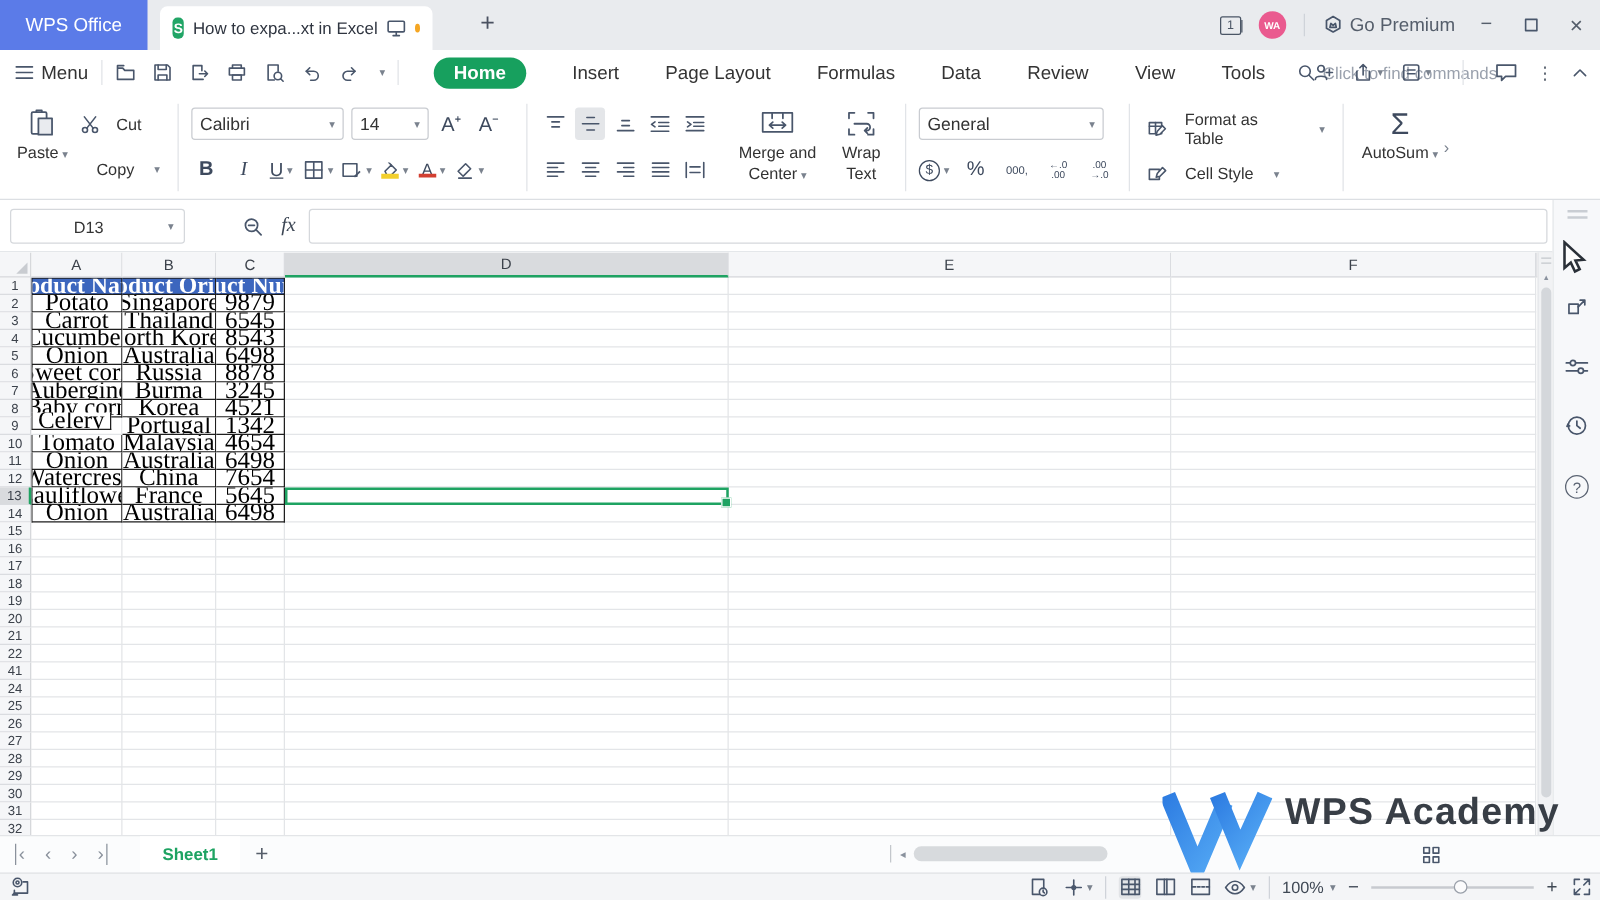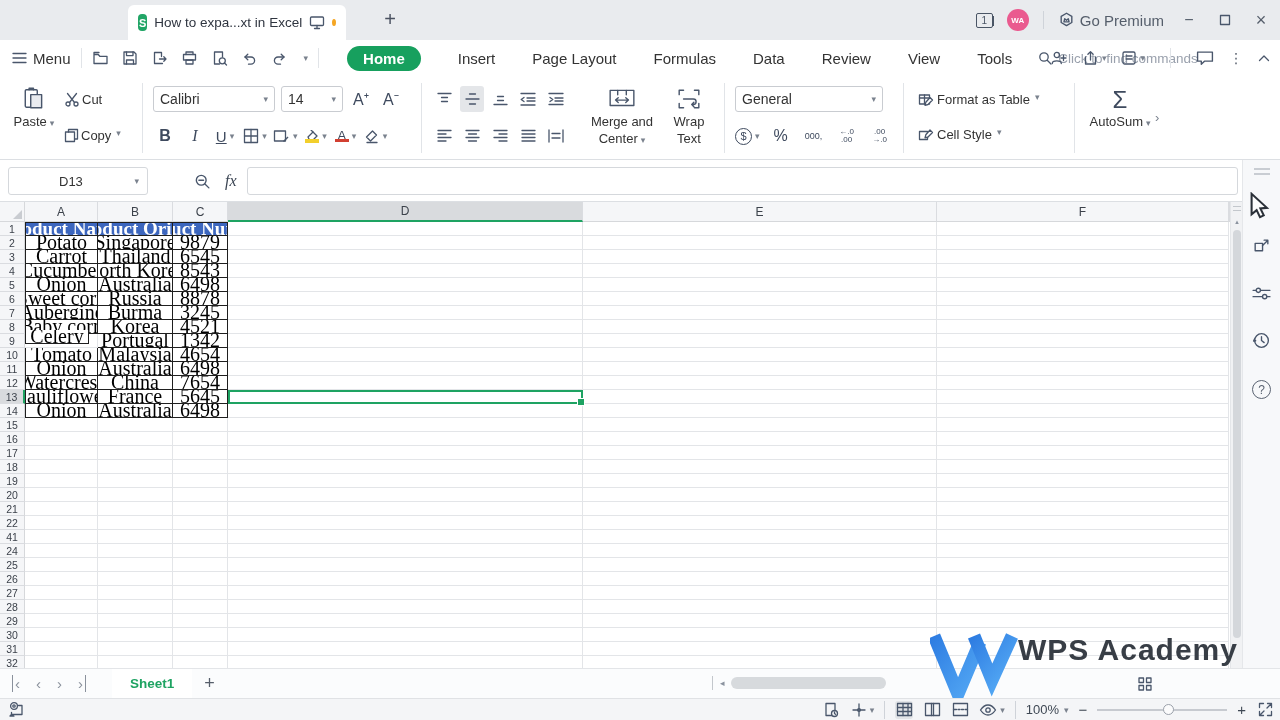--- a/index.html
+++ b/index.html
@@ -36,21 +36,21 @@
   .rtab.active { background:#17A05E; color:#fff; font-weight:bold; border-radius:15px; padding:4px 16px; }
   .cmd-search { display:flex; align-items:center; gap:6px; margin-left:26px; color:#9aa1ad; font-size:13.5px; }
   .ricons { position:absolute; right:10px; display:flex; align-items:center; gap:15px; }
 
   
   .toolbar { position:absolute; left:0; top:76px; width:1280px; height:84px; background:#fff; border-bottom:1px solid #dcdfe3; display:flex; align-items:stretch; padding:4px 0 4px 8px; }
   .tgroup { display:flex; align-items:stretch; }
   .bigbtn { display:flex; flex-direction:column; align-items:center; justify-content:flex-start; padding-top:5px; font-size:13px; color:#333; text-align:center; line-height:17px; }
   .bigbtn .bicon { height:28px; display:flex; align-items:center; }
   .stack2 { display:flex; flex-direction:column; justify-content:space-around; padding:2px 4px; }
-  .srow { display:flex; align-items:flex-start; gap:2px; font-size:13px; color:#333; }
+  .srow { display:flex; align-items:center; gap:13px; font-size:13px; color:#333; }
   .fontgrp { display:flex; flex-direction:column; justify-content:space-around; }
   .combo { border:1px solid #c9ccd1; border-radius:3px; height:26px; display:flex; align-items:center; padding:0 6px; font-size:14px; color:#333; background:#fff; justify-content:space-between; }
   .iconrow { display:flex; align-items:center; }
   .ibtn { height:26px; min-width:24px; display:flex; align-items:center; justify-content:center; border-radius:3px; color:#3e4a5e; }
   .ibtn.sel { background:#e4e6e9; }
   .glyph { font-size:15px; color:#3e4a5e; }
   .redbar { width:14px; height:3px; background:#d23f31; margin-top:-2px; }
   .yelbar { width:14px; height:4px; background:#f2cf2c; margin-top:-2px; }
   .twoline { font-size:8px; line-height:8px; color:#3e4a5e; text-align:center; }
   .numgrp { display:flex; flex-direction:column; justify-content:space-around; }
@@ -102,33 +102,34 @@
   
   .statusbar { position:absolute; left:0; top:698px; width:1280px; height:22px; background:#f4f5f7; border-top:1px solid #e0e2e5; display:flex; align-items:center; }
   .sb-right { position:absolute; right:6px; display:flex; align-items:center; gap:10px; height:22px; }
   .sb-ic { display:flex; align-items:center; justify-content:center; height:18px; min-width:18px; border-radius:3px; }
   .sb-ic.sel { background:#e2e4e7; }
   .zoomtxt { font-size:13px; color:#3f4854; display:flex; align-items:center; gap:2px; }
   .ztrack { width:130px; height:2px; background:#c7cad0; position:relative; }
   .zthumb { position:absolute; left:66px; top:-5px; width:11px; height:11px; border-radius:50%; background:#fbfbfc; border:1px solid #9aa0aa; }
 
   
-  .watermark { position:absolute; left:930px; top:632px; width:340px; height:70px; z-index:50; display:flex; align-items:flex-start; pointer-events:none; }
+  .watermark { position:absolute; left:930px; top:632px; width:340px; height:70px; z-index:50; display:flex; align-items:flex-start; gap:10px; pointer-events:none; }
   .wm-text { display:flex; flex-direction:column; }
   .wm-title { font-size:30px; font-weight:600; color:#383e46; letter-spacing:1px; line-height:36px; }
   .wm-sub { font-size:18.5px; color:#383e46; line-height:26px; }
 
   .cursor { position:absolute; left:1248px; top:192px; z-index:60; pointer-events:none; }
 </style>
 </head>
 <body>
 
 <div class="app">
 
   <div class="titlebar">
+    <div class="wps-btn">WPS Office</div>
     <div class="doc-tab">
       <span class="s-badge">S</span>
       <span class="doc-title">How to expa...xt in Excel</span>
       <span>
         <svg width="16" height="15" viewBox="0 0 16 15">
             <g class="ic" stroke="#9aa2ad">
               <rect x="1.5" y="2" width="13" height="8.5" rx="1"></rect>
               <path d="M5.5 13.5h5M8 10.5v3"></path>
             </g>
           </svg>

